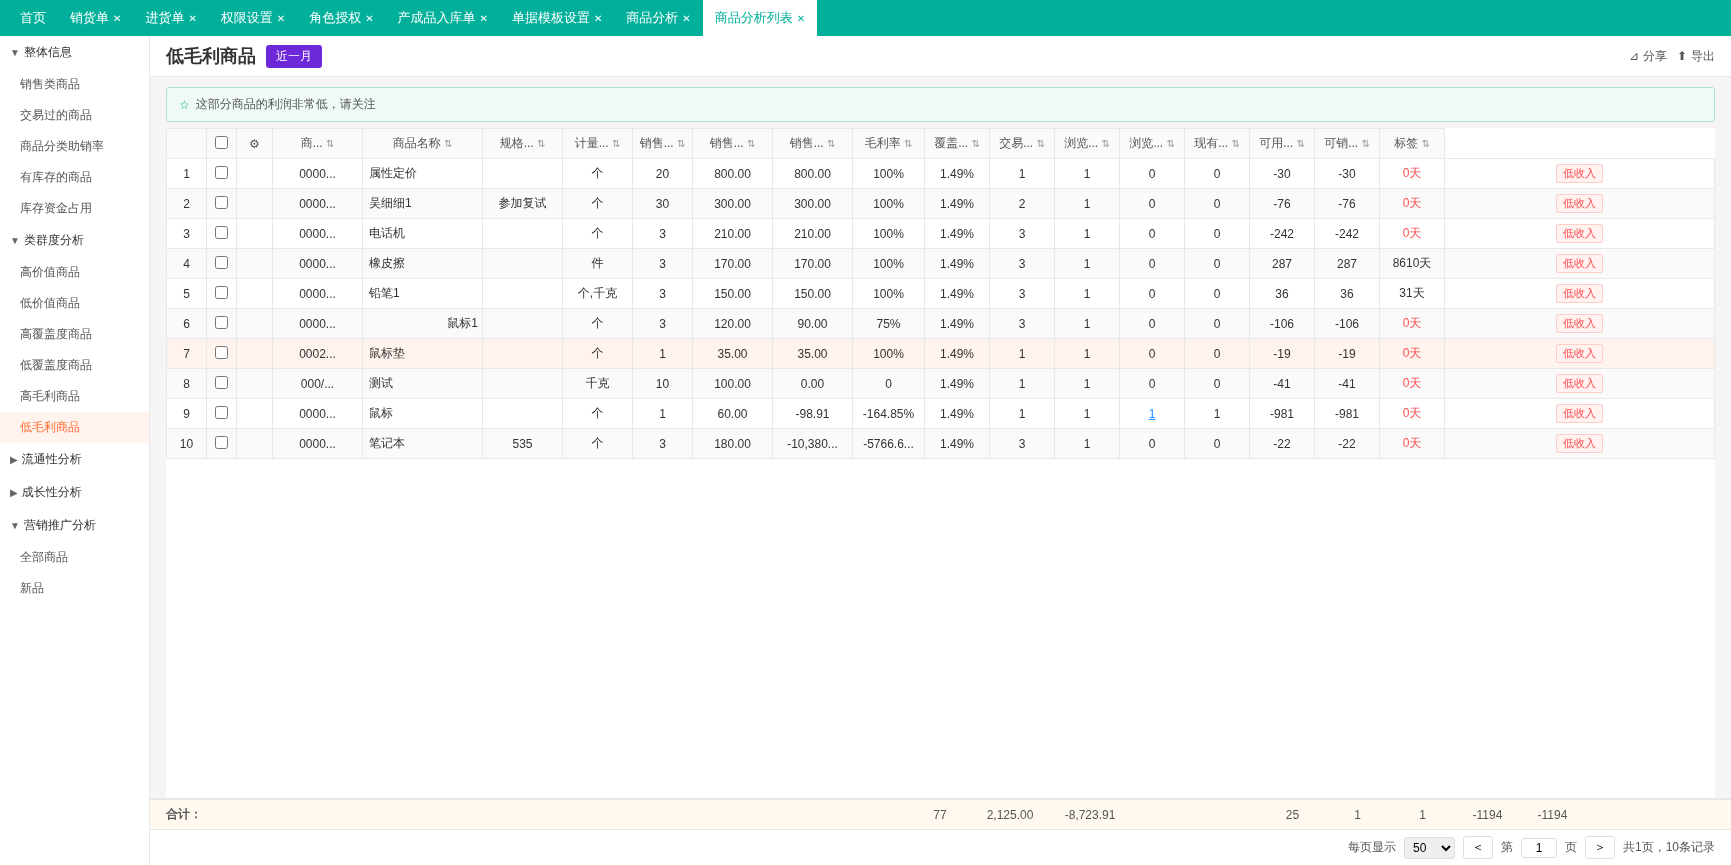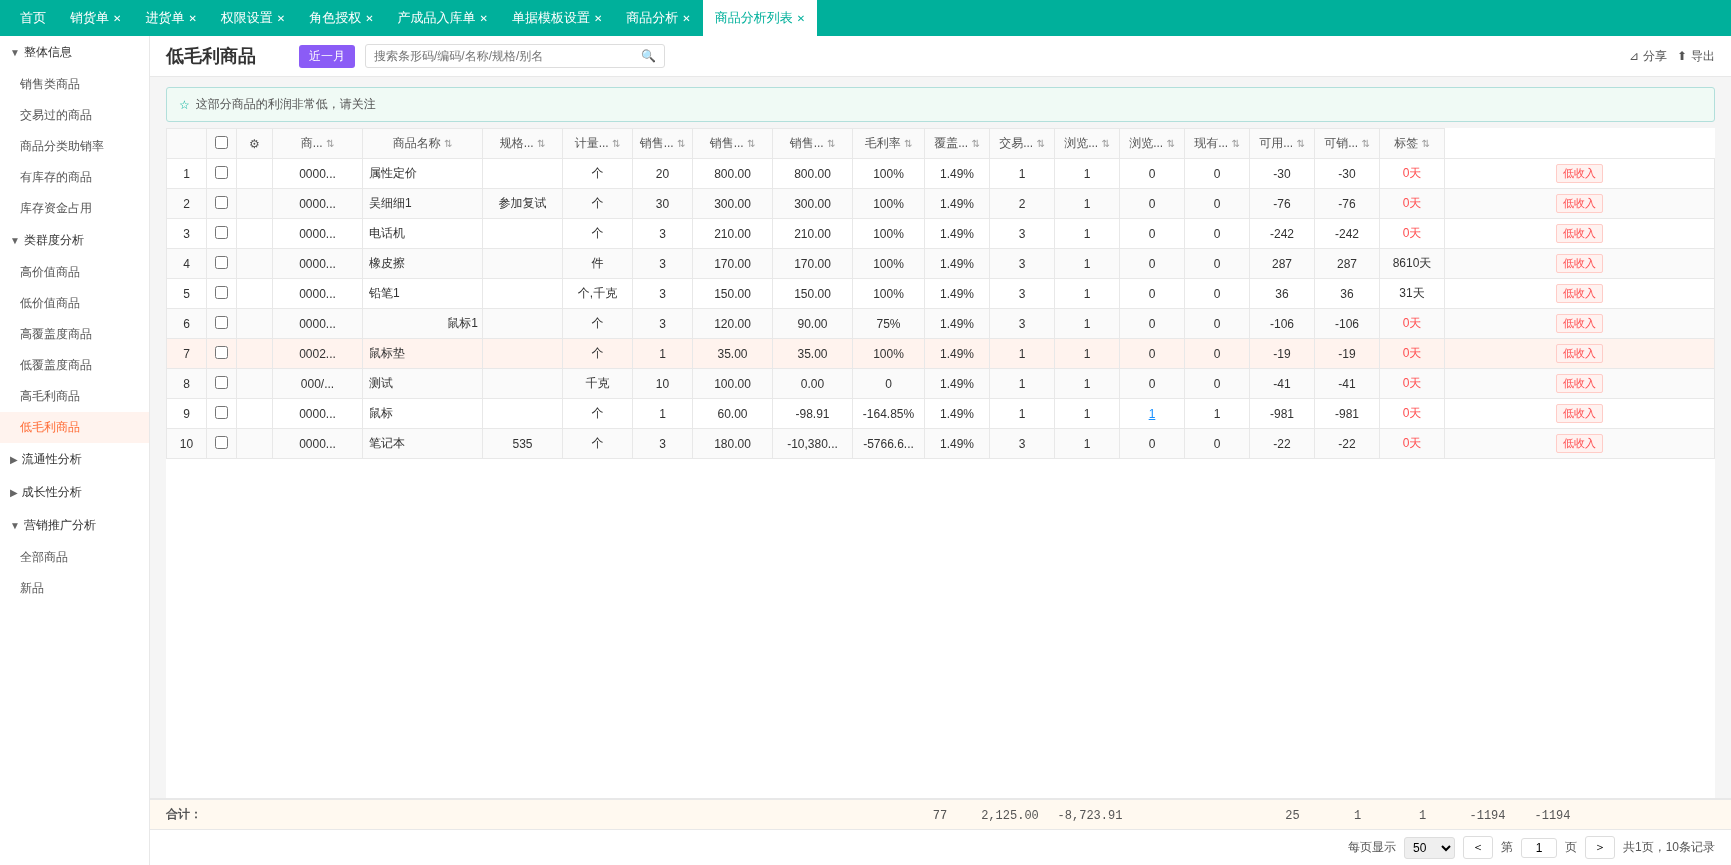--- a/index.html
+++ b/index.html
@@ -67,28 +67,27 @@
     .page-header {
       background: #fff;
       padding: 8px 16px;
       display: flex;
       align-items: center;
       gap: 10px;
       border-bottom: 1px solid #e8e8e8;
     }
     .page-title { font-size: 18px; font-weight: bold; color: #333; }
     .period-btn {
-      background: #8b5cf6;
+      background: #6d28d9;
       color: #fff;
       border: none;
       border-radius: 3px;
       padding: 3px 10px;
       font-size: 12px;
       cursor: pointer;
-      margin-left: 33px;
     }
     .search-box {
       flex: 1;
       max-width: 300px;
       border: 1px solid #ddd;
       border-radius: 3px;
       padding: 4px 8px;
       font-size: 12px;
       color: #999;
       display: flex;
@@ -183,25 +182,24 @@
       border: 1px solid #ffccc7;
       background: #fff2f0;
     }
     .text-link { color: #1890ff; text-decoration: underline; cursor: pointer; }
 
     
     .table-footer {
       background: #fff9f0;
       border-top: 2px solid #e8e8e8;
       display: flex;
-      align-items: flex-end;
+      align-items: center;
       padding: 6px 16px;
       font-size: 12px;
       color: #555;
-      font-family: Liberation Mono, monospace;
     }
     .footer-label { font-weight: bold; min-width: 60px; }
 
     
     .pagination-bar {
       background: #fff;
       border-top: 1px solid #e8e8e8;
       padding: 6px 16px;
       display: flex;
       align-items: center;
@@ -334,24 +332,20 @@
     </div>
     <div class="sidebar-item">全部商品</div>
     <div class="sidebar-item">新品</div>
   </aside>
 
   <div class="content">
 
     <div class="page-header">
       <h1 class="page-title">低毛利商品</h1>
       <button class="period-btn">近一月</button>
-      <div class="search-box">
-        <input type="text" placeholder="搜索条形码/编码/名称/规格/别名" style="">
-        <span style="color:#00b09b; cursor:pointer;">🔍</span>
-      </div>
       <div class="header-actions">
         <button class="action-btn">
           <span>⊿</span>
           <span>分享</span>
         </button>
         <button class="action-btn">
           <span>⬆</span>
           <span>导出</span>
         </button>
       </div>

